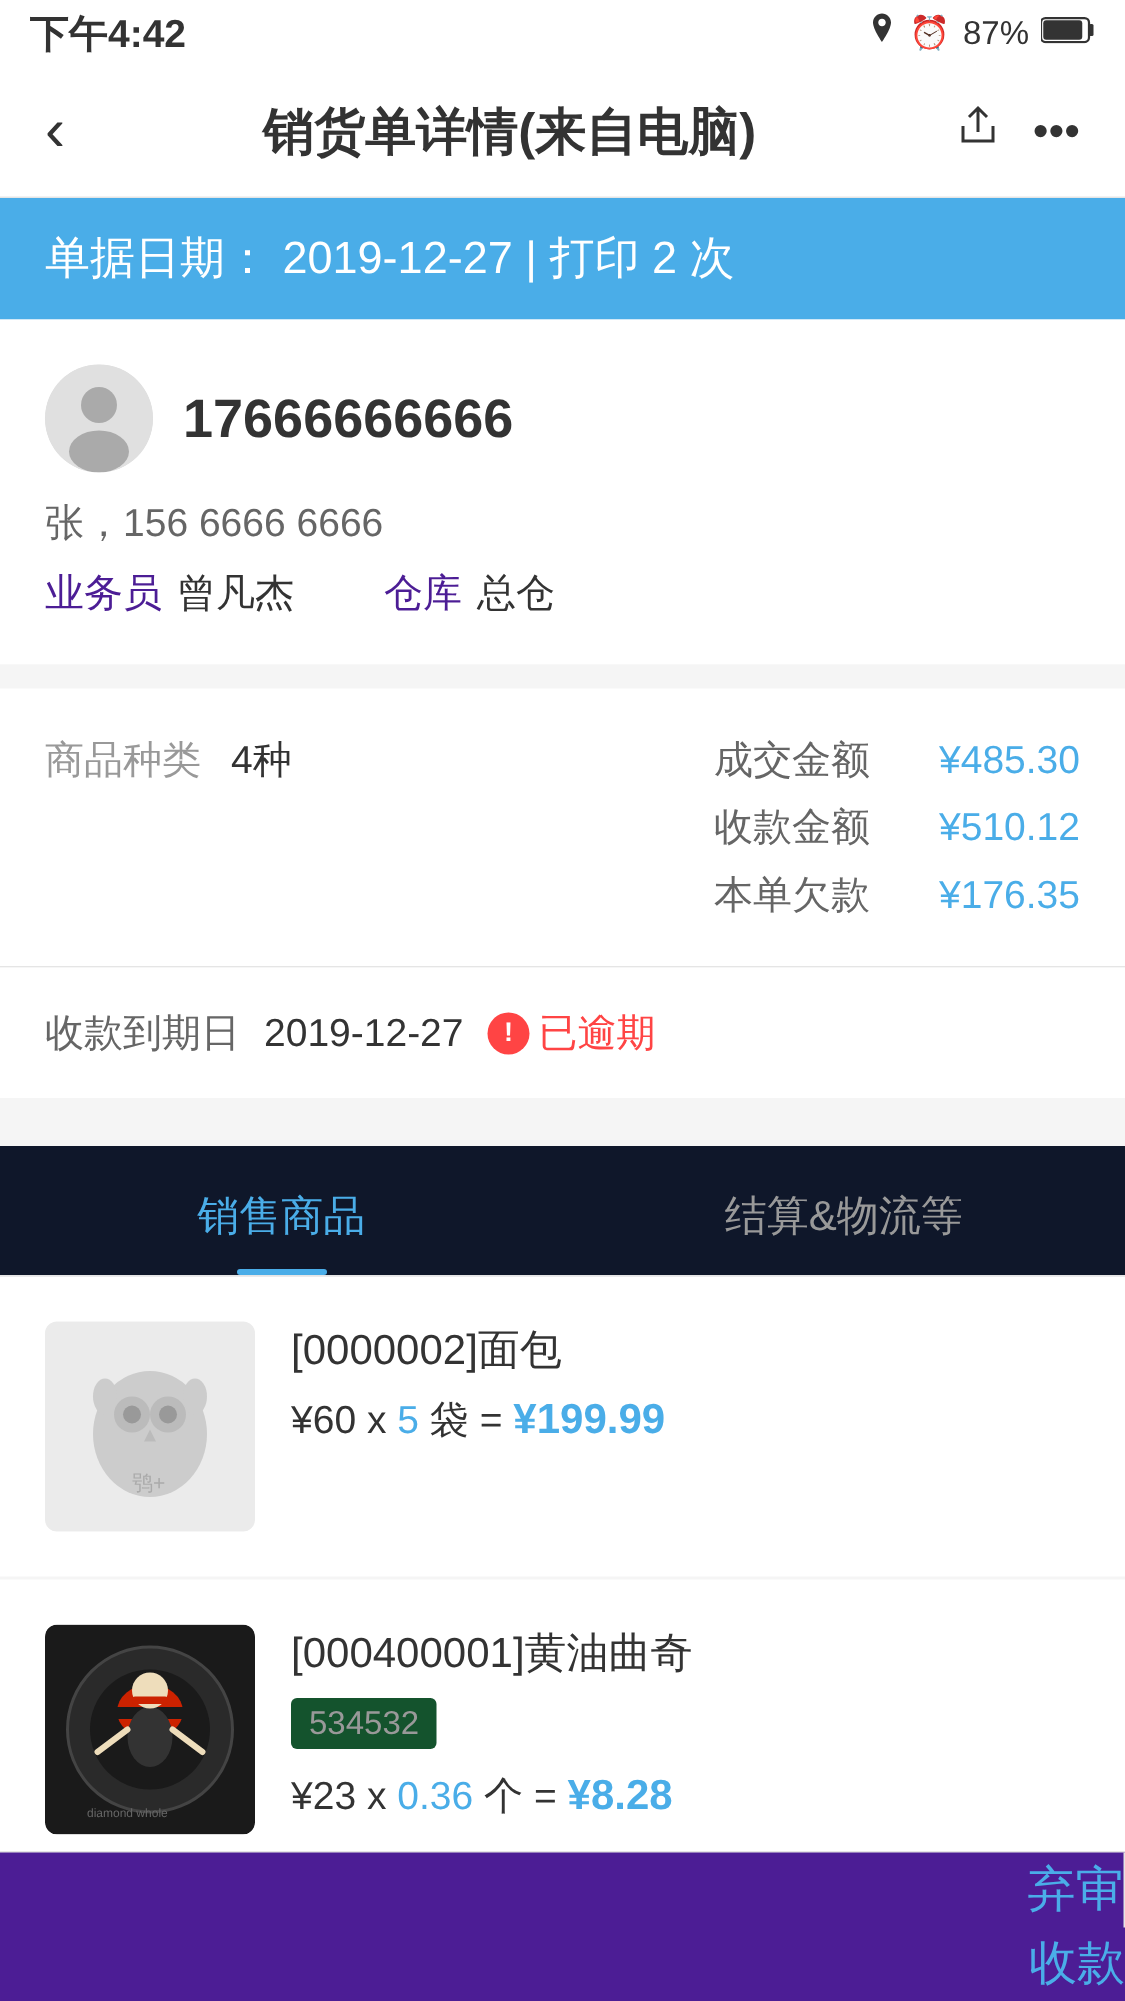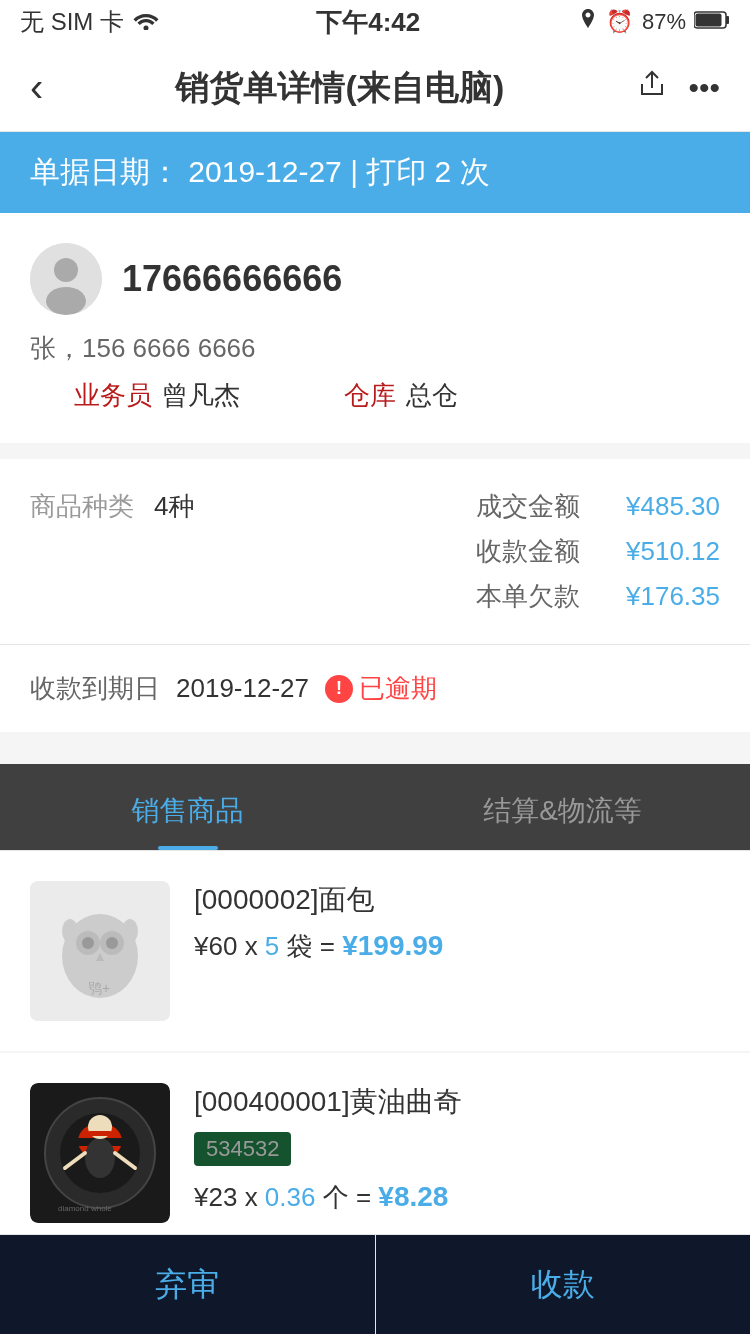--- a/index.html
+++ b/index.html
@@ -126,21 +126,21 @@
       color: #666;
       margin-bottom: 12px;
     }
     .customer-meta {
       display: flex;
       gap: 60px;
       font-size: 26px;
       color: #666;
     }
     .meta-item { display: flex; gap: 10px; }
-    .meta-label { color: #b91c1c; margin-left: 44px; }
+    .meta-label { color: #4c1d95; }
     .meta-value { color: #333; }
 
     
     .divider {
       height: 16px;
       background: #f5f5f5;
     }
     .thin-divider {
       height: 1px;
       background: #e5e5e5;
@@ -206,21 +206,21 @@
       align-items: center;
       justify-content: center;
       color: #fff;
       font-size: 18px;
       font-weight: 700;
     }
     .overdue-text { color: #ff4444; font-size: 26px; }
 
     
     .tabs-section {
-      background: #404040;
+      background: #0f172a;
       margin-top: 16px;
       border-bottom: 1px solid #e5e5e5;
     }
     .tabs-row {
       display: flex;
     }
     .tab-item {
       flex: 1;
       text-align: center;
       padding: 28px 0 20px;
@@ -292,24 +292,25 @@
     .price-highlight { color: #4AADE8; }
     .price-total { color: #4AADE8; font-weight: 600; font-size: 28px; }
 
     
     .bottom-bar {
       position: fixed;
       bottom: 0;
       left: 0;
       width: 750px;
       height: 100px;
-      background: #0f172a;
+      background: #4c1d95;
       border-top: 1px solid #e5e5e5;
       display: flex;
       align-items: flex-end;
+      flex-direction: column;
     }
     .bottom-btn {
       flex: 1;
       height: 100%;
       display: flex;
       align-items: center;
       justify-content: center;
       font-size: 32px;
       cursor: pointer;
     }
@@ -319,30 +320,20 @@
     
     .person-avatar-svg {
       width: 72px;
       height: 72px;
     }
   </style>
 </head>
 <body>
 
 <div class="status-bar">
-  <div class="status-left">
-    <span>无 SIM 卡</span>
-    <span>
-      <svg width="28" height="20" viewBox="0 0 28 20">
-        <path d="M14 4C9 4 4.5 6 1.5 9.3L3.9 11.7C6.2 9 9.9 7.3 14 7.3s7.8 1.7 10.1 4.4l2.4-2.4C23.5 6 18.9 4 14 4z" fill="#333"></path>
-        <path d="M14 9C10.5 9 7.5 10.4 5.4 12.7L7.8 15c1.5-1.7 3.7-2.8 6.2-2.8s4.7 1.1 6.2 2.8l2.4-2.3C20.5 10.4 17.5 9 14 9z" fill="#333"></path>
-        <circle cx="14" cy="18" r="2.5" fill="#333"></circle>
-      </svg>
-    </span>
-  </div>
   <div class="status-center">下午4:42</div>
   <div class="status-right">
     <span>
       <svg width="22" height="22" viewBox="0 0 22 22" fill="#333">
           <path d="M11 1C7.7 1 5 3.7 5 7c0 4.5 6 13 6 13s6-8.5 6-13c0-3.3-2.7-6-6-6zm0 8.5c-1.4 0-2.5-1.1-2.5-2.5S9.6 4.5 11 4.5s2.5 1.1 2.5 2.5S12.4 9.5 11 9.5z"></path>
         </svg>
     </span>
     <span>⏰</span>
     <span>87%</span>
     <span>

